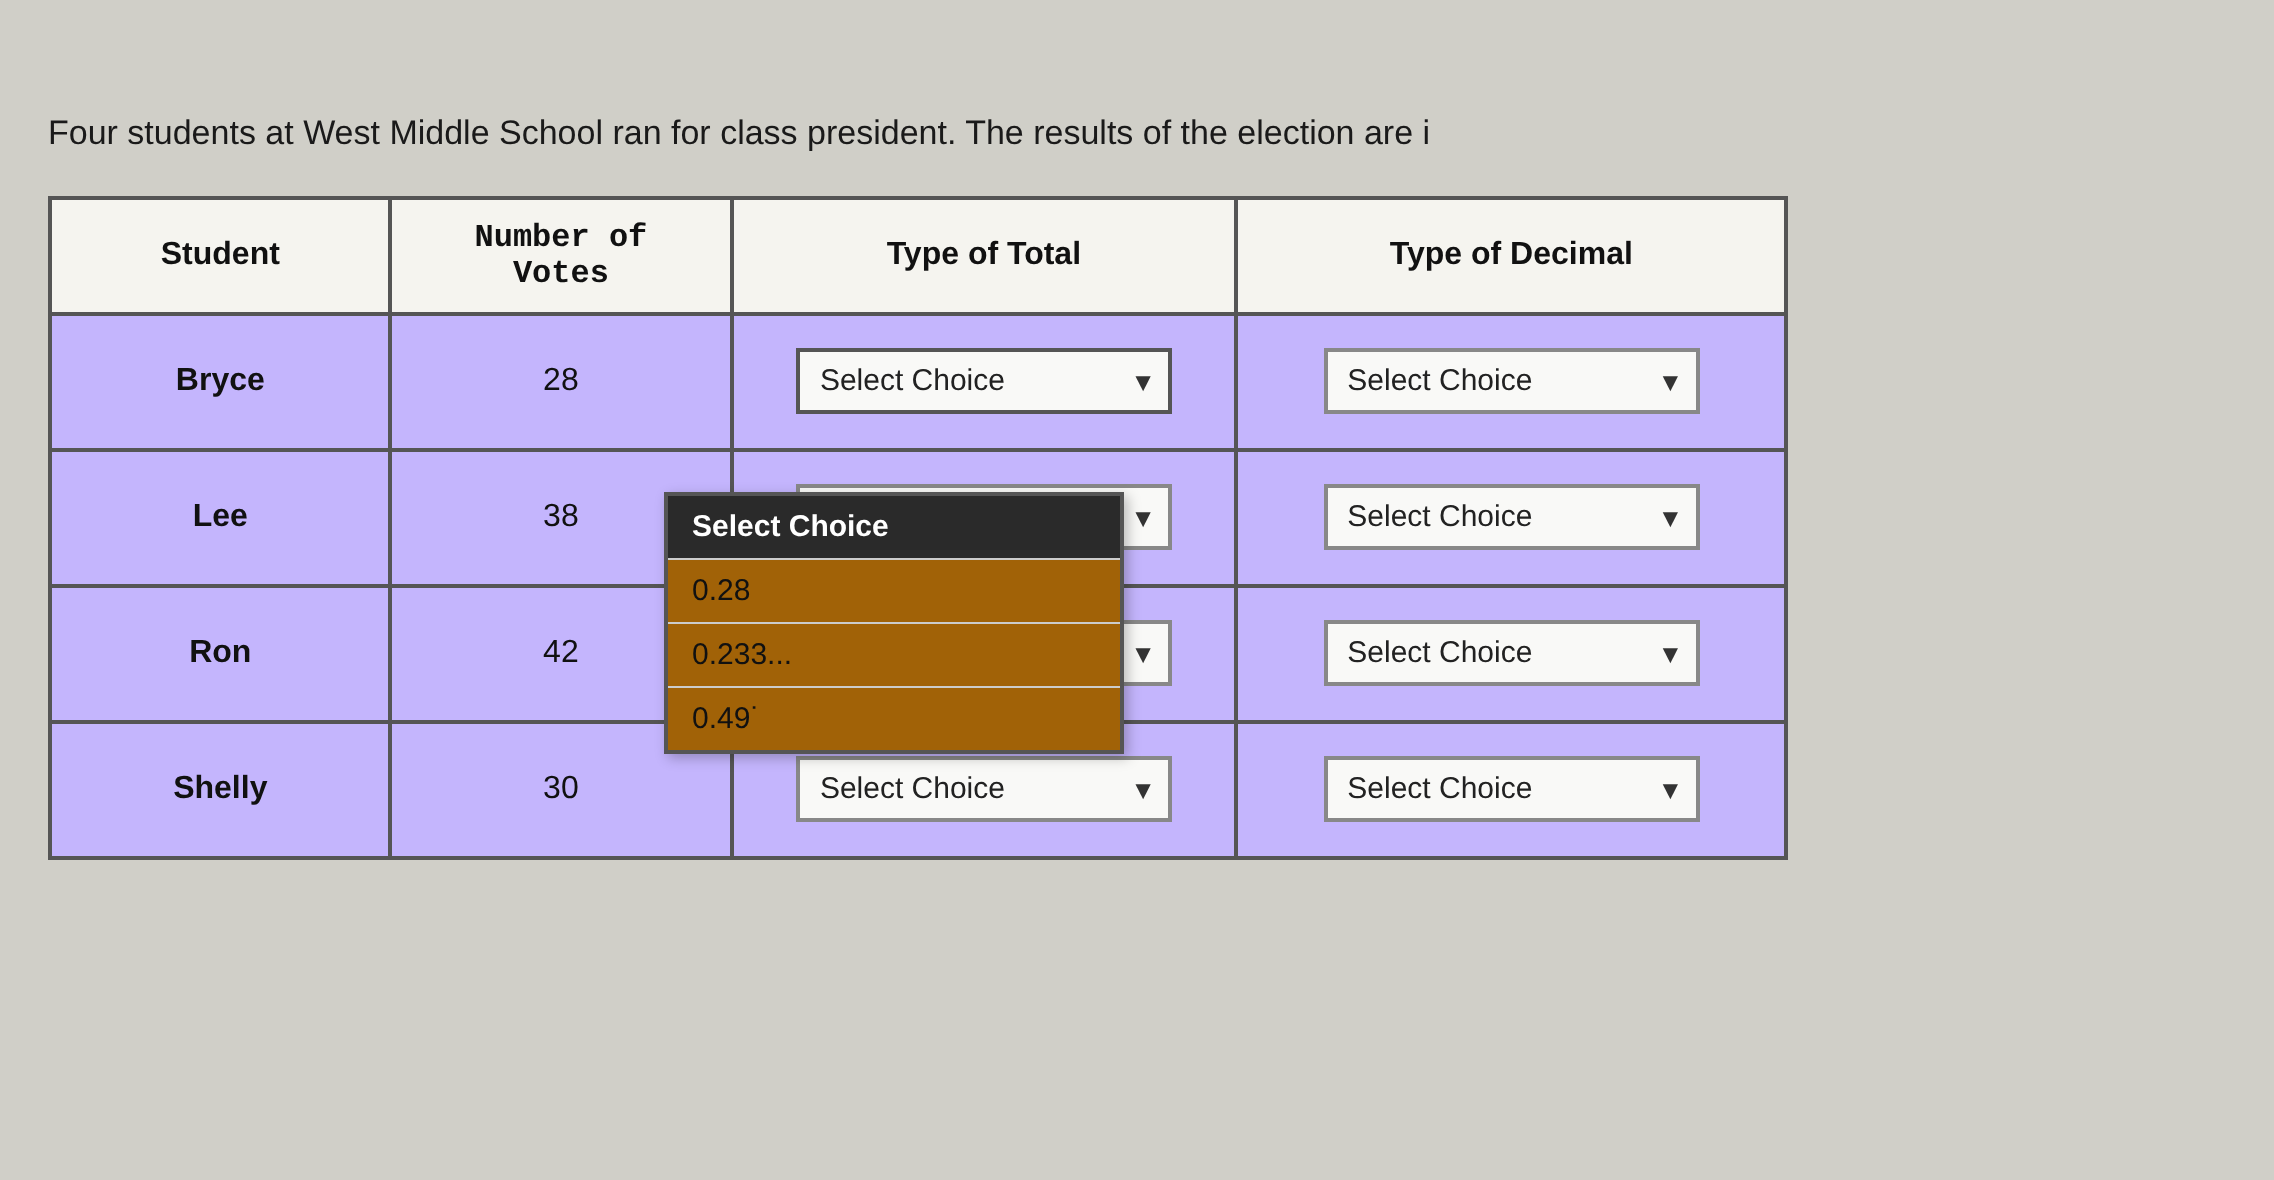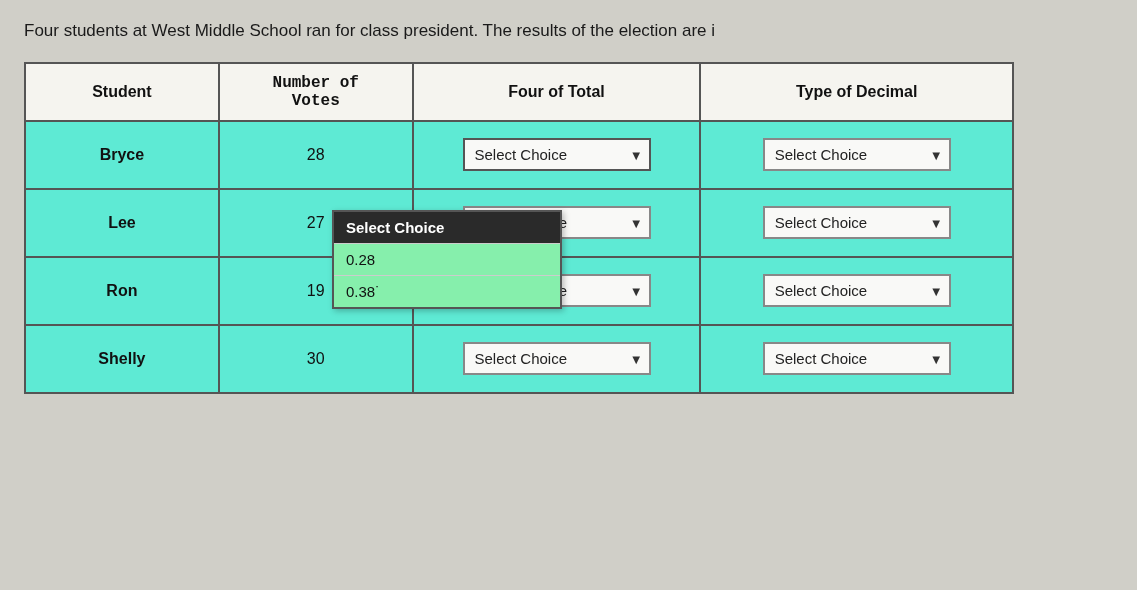--- a/index.html
+++ b/index.html
@@ -12,30 +12,31 @@
       overflow: hidden;
       padding: 18px 24px 10px 24px;
     }
 
     .intro-text {
       font-size: 17px;
       line-height: 1.5;
       color: #1a1a1a;
       margin-bottom: 18px;
       font-family: Arial, sans-serif;
+      margin-top: 36px;
     }
 
     .table-wrapper {
       position: relative;
     }
 
     table {
       border-collapse: collapse;
-      background: #5eead4;
-      width: 990px;
+      background: #c4b5fd;
+      width: 870px;
     }
 
     th, td {
       border: 2px solid #555;
       padding: 0;
       text-align: center;
       vertical-align: middle;
     }
 
     th {
@@ -116,21 +117,21 @@
     .dropdown-popup .dp-header {
       background: #2a2a2a;
       color: #fff;
       font-weight: bold;
       padding: 7px 12px;
     }
 
     .dropdown-popup .dp-item {
       padding: 7px 12px;
       border-top: 1px solid #ccc;
-      background: #86efac;
+      background: #a16207;
       color: #111;
       cursor: pointer;
     }
 
     
     .part-cell-bryce {
       position: relative;
     }
 
     .select-bryce {
@@ -154,21 +155,21 @@
   <table>
     <thead>
       <tr>
         <th class="col-student">
           <span>Student</span>
         </th>
         <th class="col-votes">
           Number of<br>Votes
         </th>
         <th class="col-part">
-          <span>Four of Total</span>
+          <span>Type of Total</span>
         </th>
         <th class="col-type">
           <span>Type of Decimal</span>
         </th>
       </tr>
     </thead>
     <tbody>
 
       <tr>
         <td class="student-name">
@@ -199,21 +200,21 @@
             <span class="select-arrow">▼</span>
           </div>
         </td>
       </tr>
 
       <tr>
         <td class="student-name">
           <span>Lee</span>
         </td>
         <td class="votes-num">
-          <span>27</span>
+          <span>38</span>
         </td>
         <td>
           <div class="select-wrap">
             <select>
               <option>Select Choice</option>
               <option>0.28</option>
               <option>0.233...</option>
               <option>0.31666...</option>
               <option>0.38˙</option>
             </select>
@@ -230,21 +231,21 @@
             <span class="select-arrow">▼</span>
           </div>
         </td>
       </tr>
 
       <tr>
         <td class="student-name">
           <span>Ron</span>
         </td>
         <td class="votes-num">
-          <span>19</span>
+          <span>42</span>
         </td>
         <td>
           <div class="select-wrap">
             <select>
               <option>Select Choice</option>
               <option>0.28</option>
               <option>0.233...</option>
               <option>0.31666...</option>
               <option>0.38˙</option>
             </select>
@@ -294,15 +295,16 @@
         </td>
       </tr>
     </tbody>
   </table>
 
   <div class="dropdown-popup">
     <div class="dp-header">
       <span>Select Choice</span>
     </div>
     <div class="dp-item">0.28</div>
-    <div class="dp-item">0.38˙</div>
+    <div class="dp-item">0.233...</div>
+    <div class="dp-item">0.49˙</div>
   </div>
 </div>
 
 </body></html>

